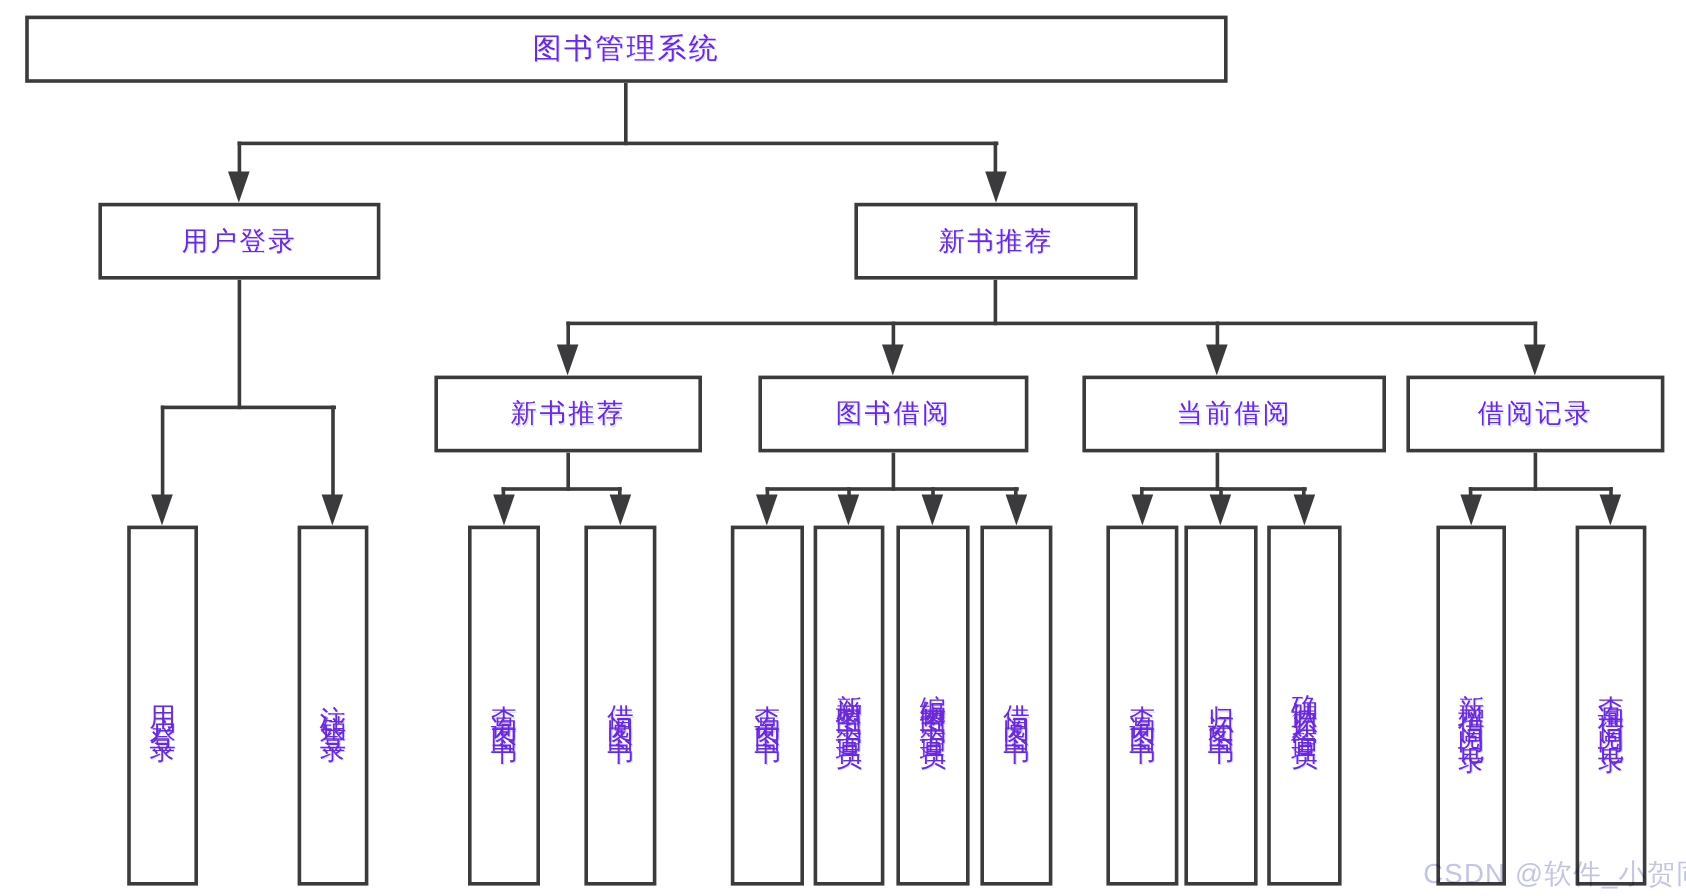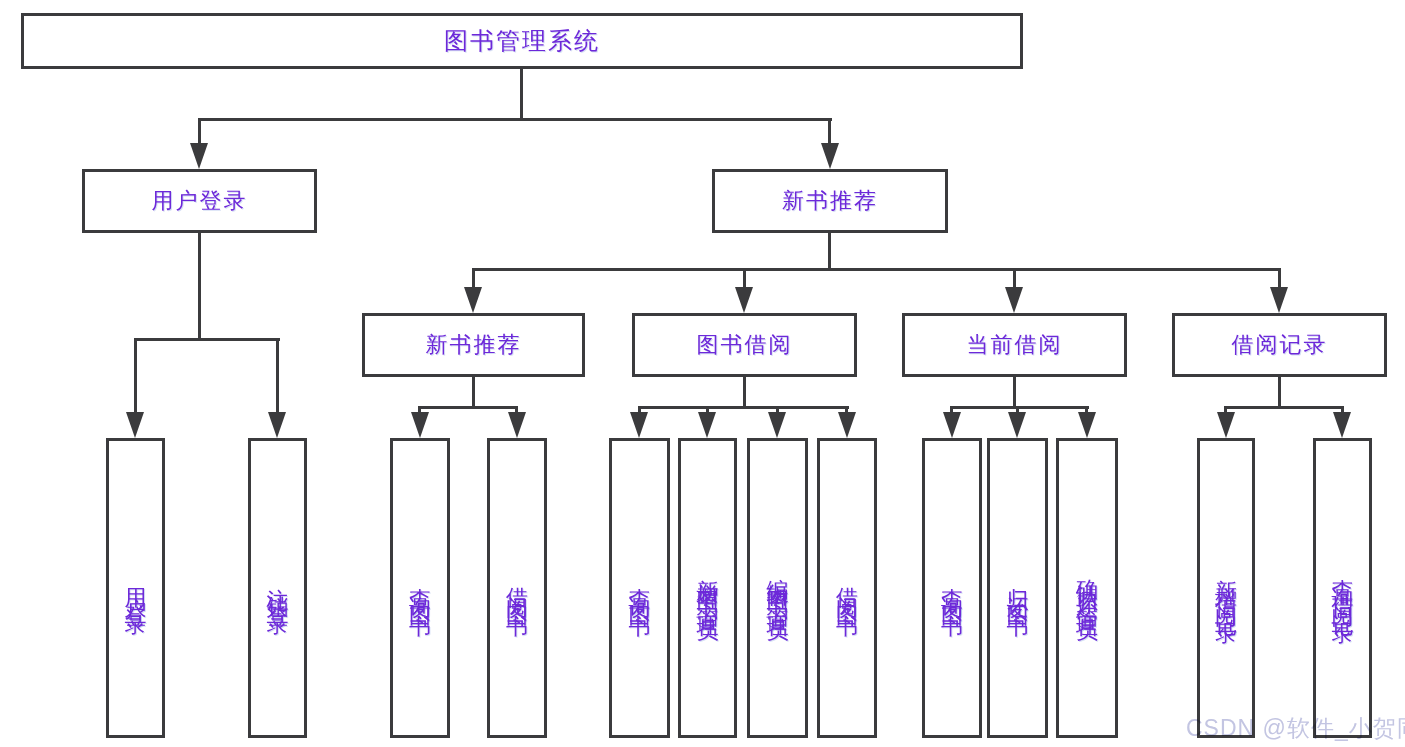--- a/index.html
+++ b/index.html
@@ -35,21 +35,21 @@
 
 <div id="stage">
 
   <div class="box" style="left:21px;top:13px;width:1002px;height:56px;font-size:24px;">图书管理系统</div>
 
   <div class="box" style="left:82px;top:169px;width:235px;height:64px;">用户登录</div>
   <div class="box" style="left:712px;top:169px;width:236px;height:64px;">新书推荐</div>
 
   <div class="box" style="left:362px;top:313px;width:223px;height:64px;">新书推荐</div>
   <div class="box" style="left:632px;top:313px;width:225px;height:64px;">图书借阅</div>
-  <div class="box" style="left:902px;top:313px;width:225px;height:64px;">当前借阅</div>
+  <div class="box" style="left:902px;top:313px;width:253px;height:64px;">当前借阅</div>
   <div class="box" style="left:1172px;top:313px;width:215px;height:64px;">借阅记录</div>
 
   <div class="box vbox" style="left:106px;top:438px;width:59px;height:300px;">用户登录</div>
   <div class="box vbox" style="left:248px;top:438px;width:59px;height:300px;">注销登录</div>
 
   <div class="box vbox" style="left:390px;top:438px;width:60px;height:300px;">查询图书</div>
   <div class="box vbox" style="left:487px;top:438px;width:60px;height:300px;">借阅图书</div>
 
   <div class="box vbox" style="left:609px;top:438px;width:61px;height:300px;">查询图书</div>
   <div class="box vbox" style="left:678px;top:438px;width:59px;height:300px;letter-spacing:6px;">新增图书（管理员）</div>

